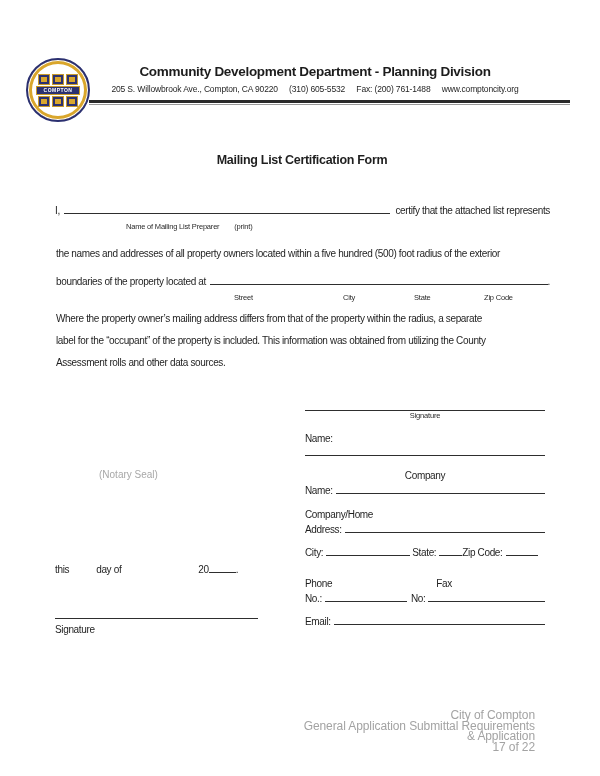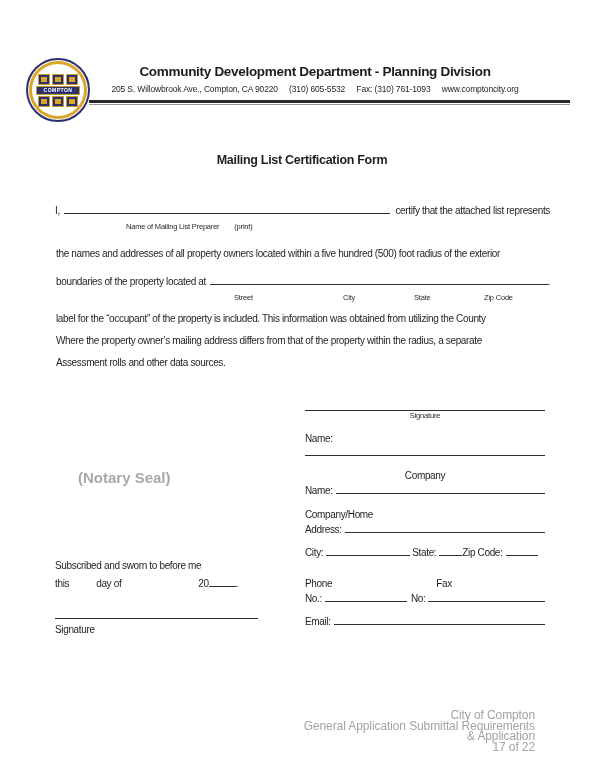--- a/index.html
+++ b/index.html
@@ -51,21 +51,21 @@
   .para2-l2 { display:flex; align-items:baseline; margin-top:13px; }
   .para2-l2 .blank { flex:1; margin-left:4px; }
   .addr-labels { position:relative; height:10px; margin-top:2px; }
   .addr-labels span { position:absolute; top:0; }
   .al-street { left:178px; } .al-city { left:287px; } .al-state { left:358px; } .al-zip { left:428px; }
 
   .para3 { position:absolute; left:56px; top:308px; width:505px; }
   .para3 div { line-height:22px; }
 
   
-  .notary { position:absolute; left:78px; top:469px; color:#a8a8a8; font-size:15px; letter-spacing:0;font-weight:bold; }
+  .notary { position:absolute; left:99px; top:469px; color:#a8a8a8; font-size:10px; letter-spacing:0; }
   .sworn { position:absolute; left:55px; top:559px; }
   .sworn-l2 { margin-top:3px; }
   .sworn-l2 .dayof { margin-left:27px; }
   .sworn-l2 .year  { margin-left:77px; }
   .sworn-l2 .blank { width:27px; }
   .left-sign { position:absolute; left:55px; top:607px; width:203px; }
   .left-sign .line { height:12px; border-bottom:1px solid #2e2e2e; }
   .left-sign .lbl  { margin-top:4px; }
 
   
@@ -111,21 +111,21 @@
         <span class="tile"></span>
       </div>
     </div>
   </div>
 
   <div class="header-text">
     <div class="header-title">Community Development Department - Planning Division</div>
     <div class="header-sub">
       <span>205 S. Willowbrook Ave., Compton, CA 90220</span>
       <span>(310) 605-5532</span>
-      <span>Fax: (310) 761-1093</span>
+      <span>Fax: (200) 761-1488</span>
       <span>www.comptoncity.org</span>
     </div>
   </div>
 
   <div class="header-rule">
     <div class="rule-thick"></div>
     <div class="rule-thin"></div>
   </div>
 
   <div class="form-title">Mailing List Certification Form</div>
@@ -151,29 +151,28 @@
     </div>
     <div class="addr-labels sub">
       <span class="al-street">Street</span>
       <span class="al-city">City</span>
       <span class="al-state">State</span>
       <span class="al-zip">Zip Code</span>
     </div>
   </div>
 
   <div class="para3 txt">
+    <div>Where the property owner’s mailing address differs from that of the property within the radius, a separate</div>
     <div>label for the “occupant” of the property is included. This information was obtained from utilizing the County</div>
-    <div>Where the property owner’s mailing address differs from that of the property within the radius, a separate</div>
     <div>Assessment rolls and other data sources.</div>
   </div>
 
   <div class="notary">(Notary Seal)</div>
 
   <div class="sworn txt">
-    <div>Subscribed and sworn to before me</div>
     <div class="sworn-l2">
       <span>this</span><span class="dayof">day of</span><span class="year">20</span><span class="blank"></span><span>.</span>
     </div>
   </div>
 
   <div class="left-sign txt">
     <div class="line"></div>
     <div class="lbl">Signature</div>
   </div>
 

